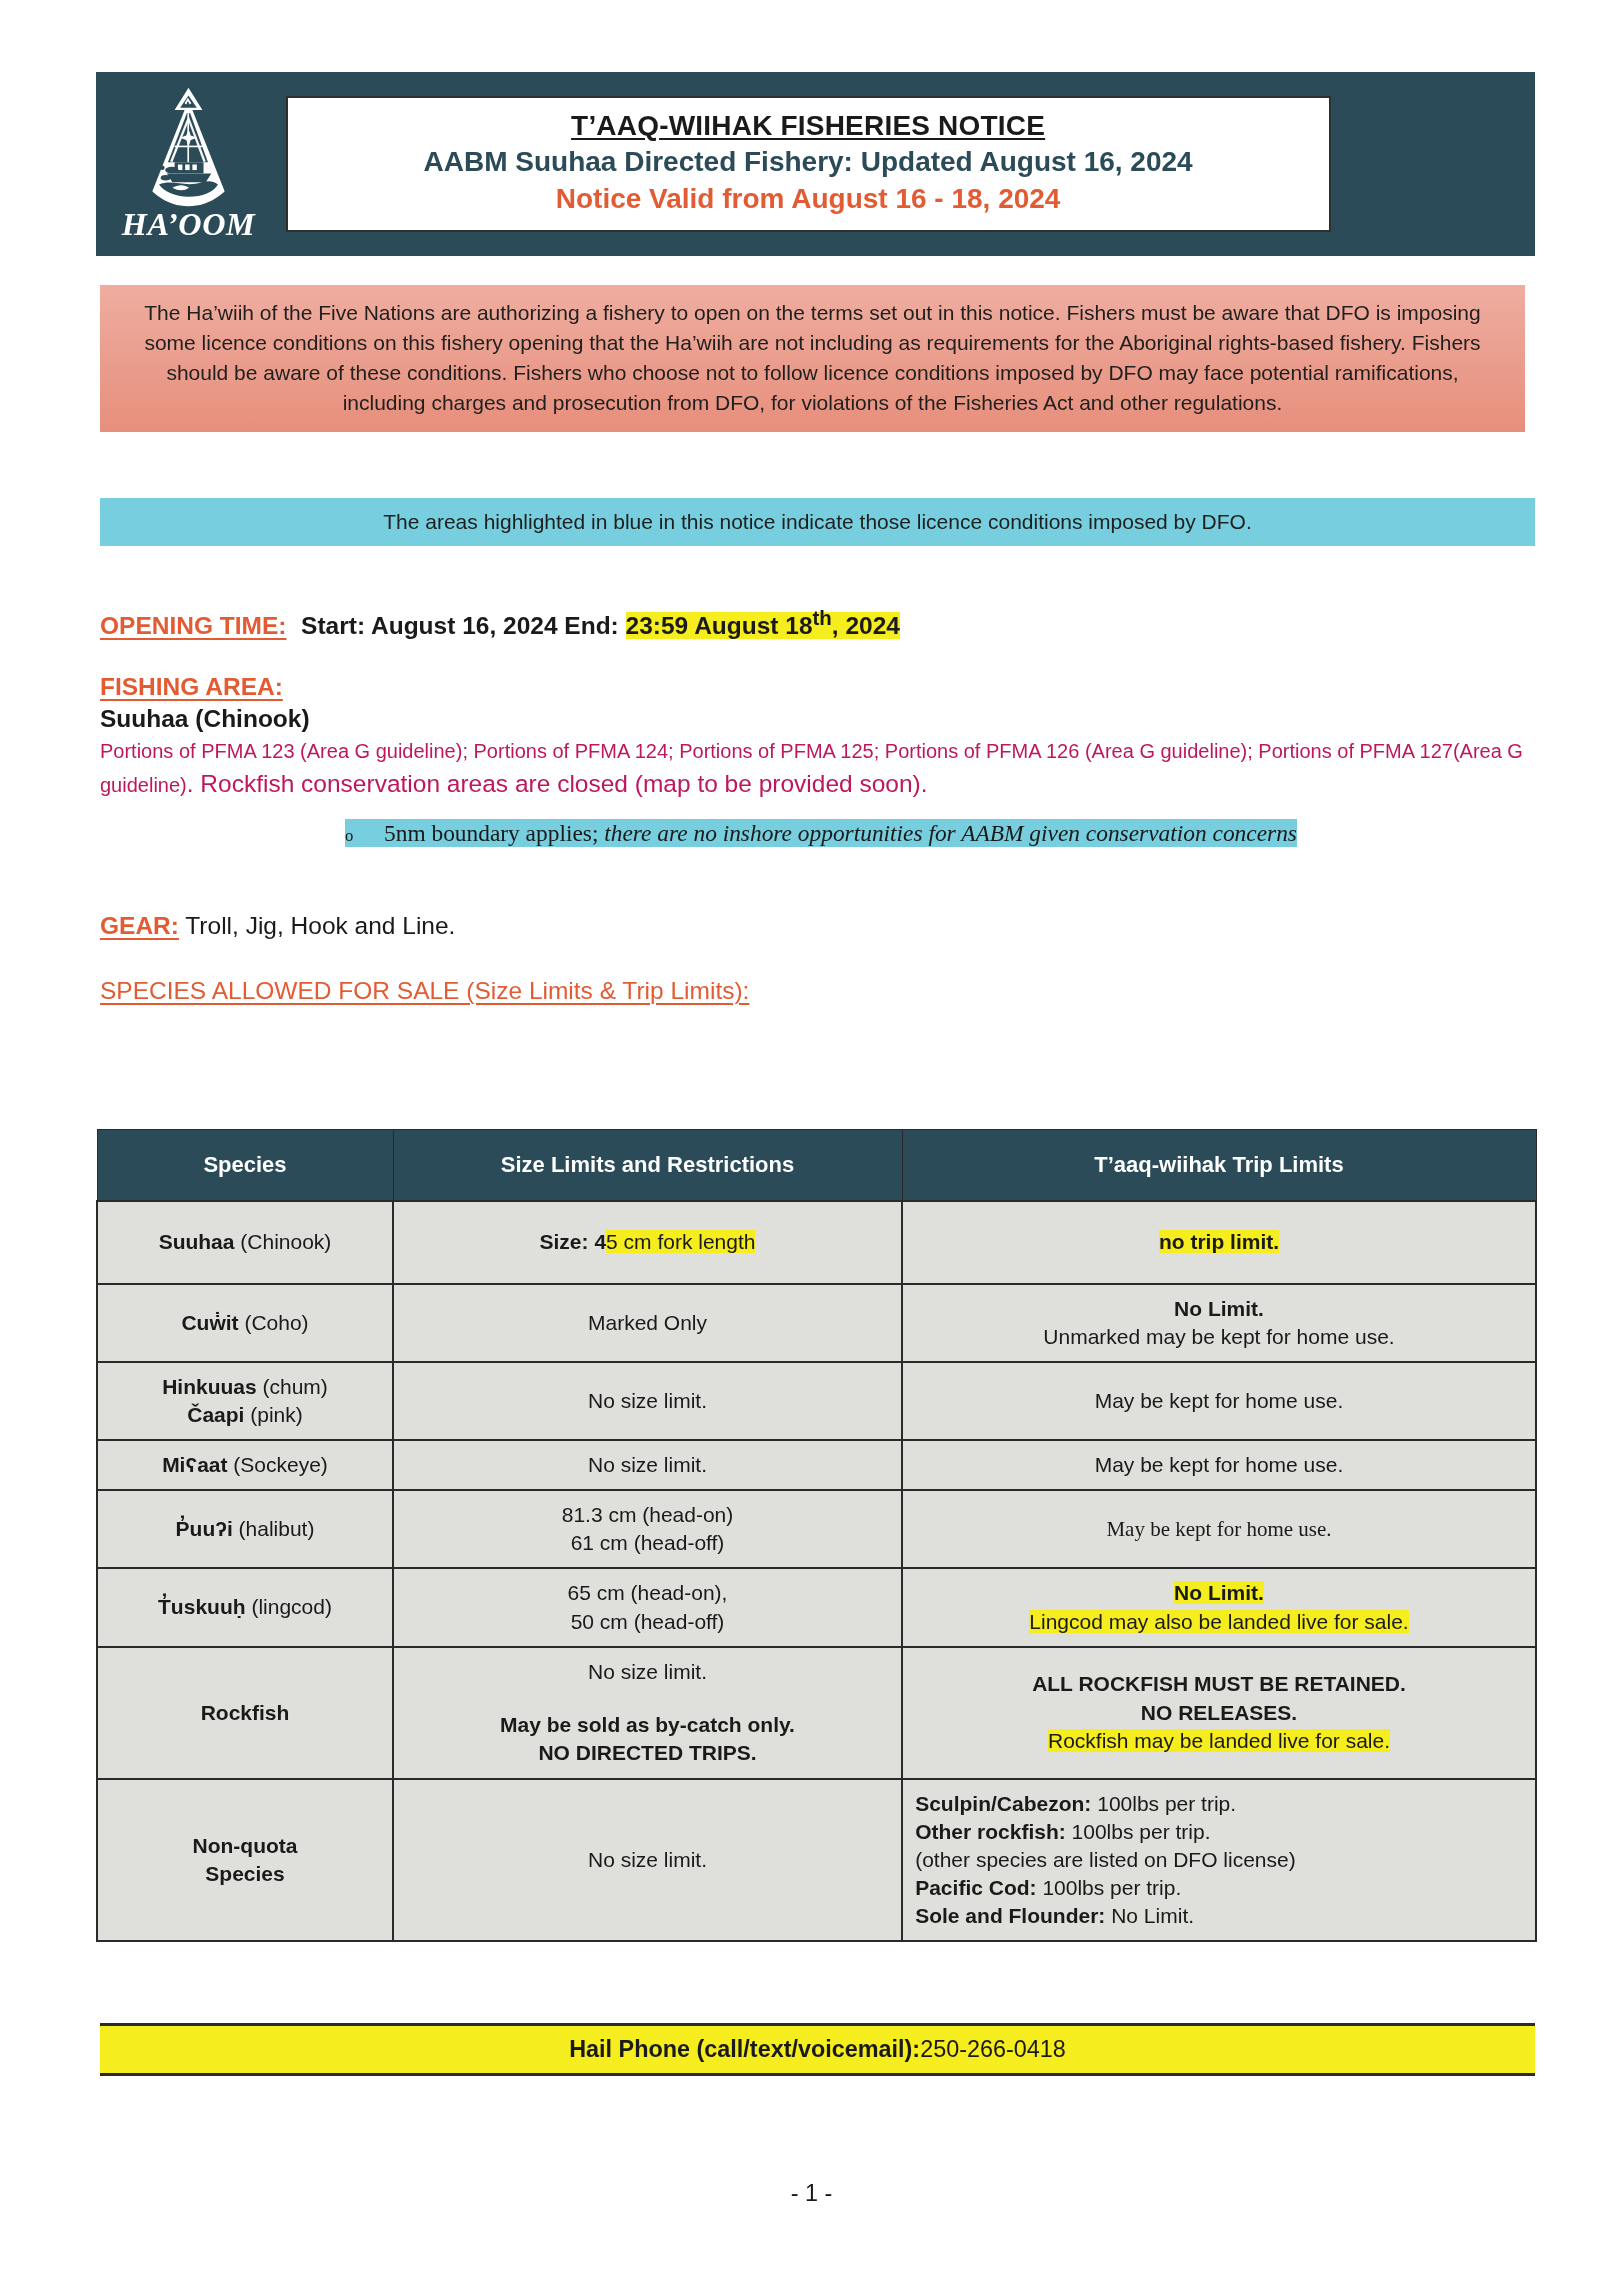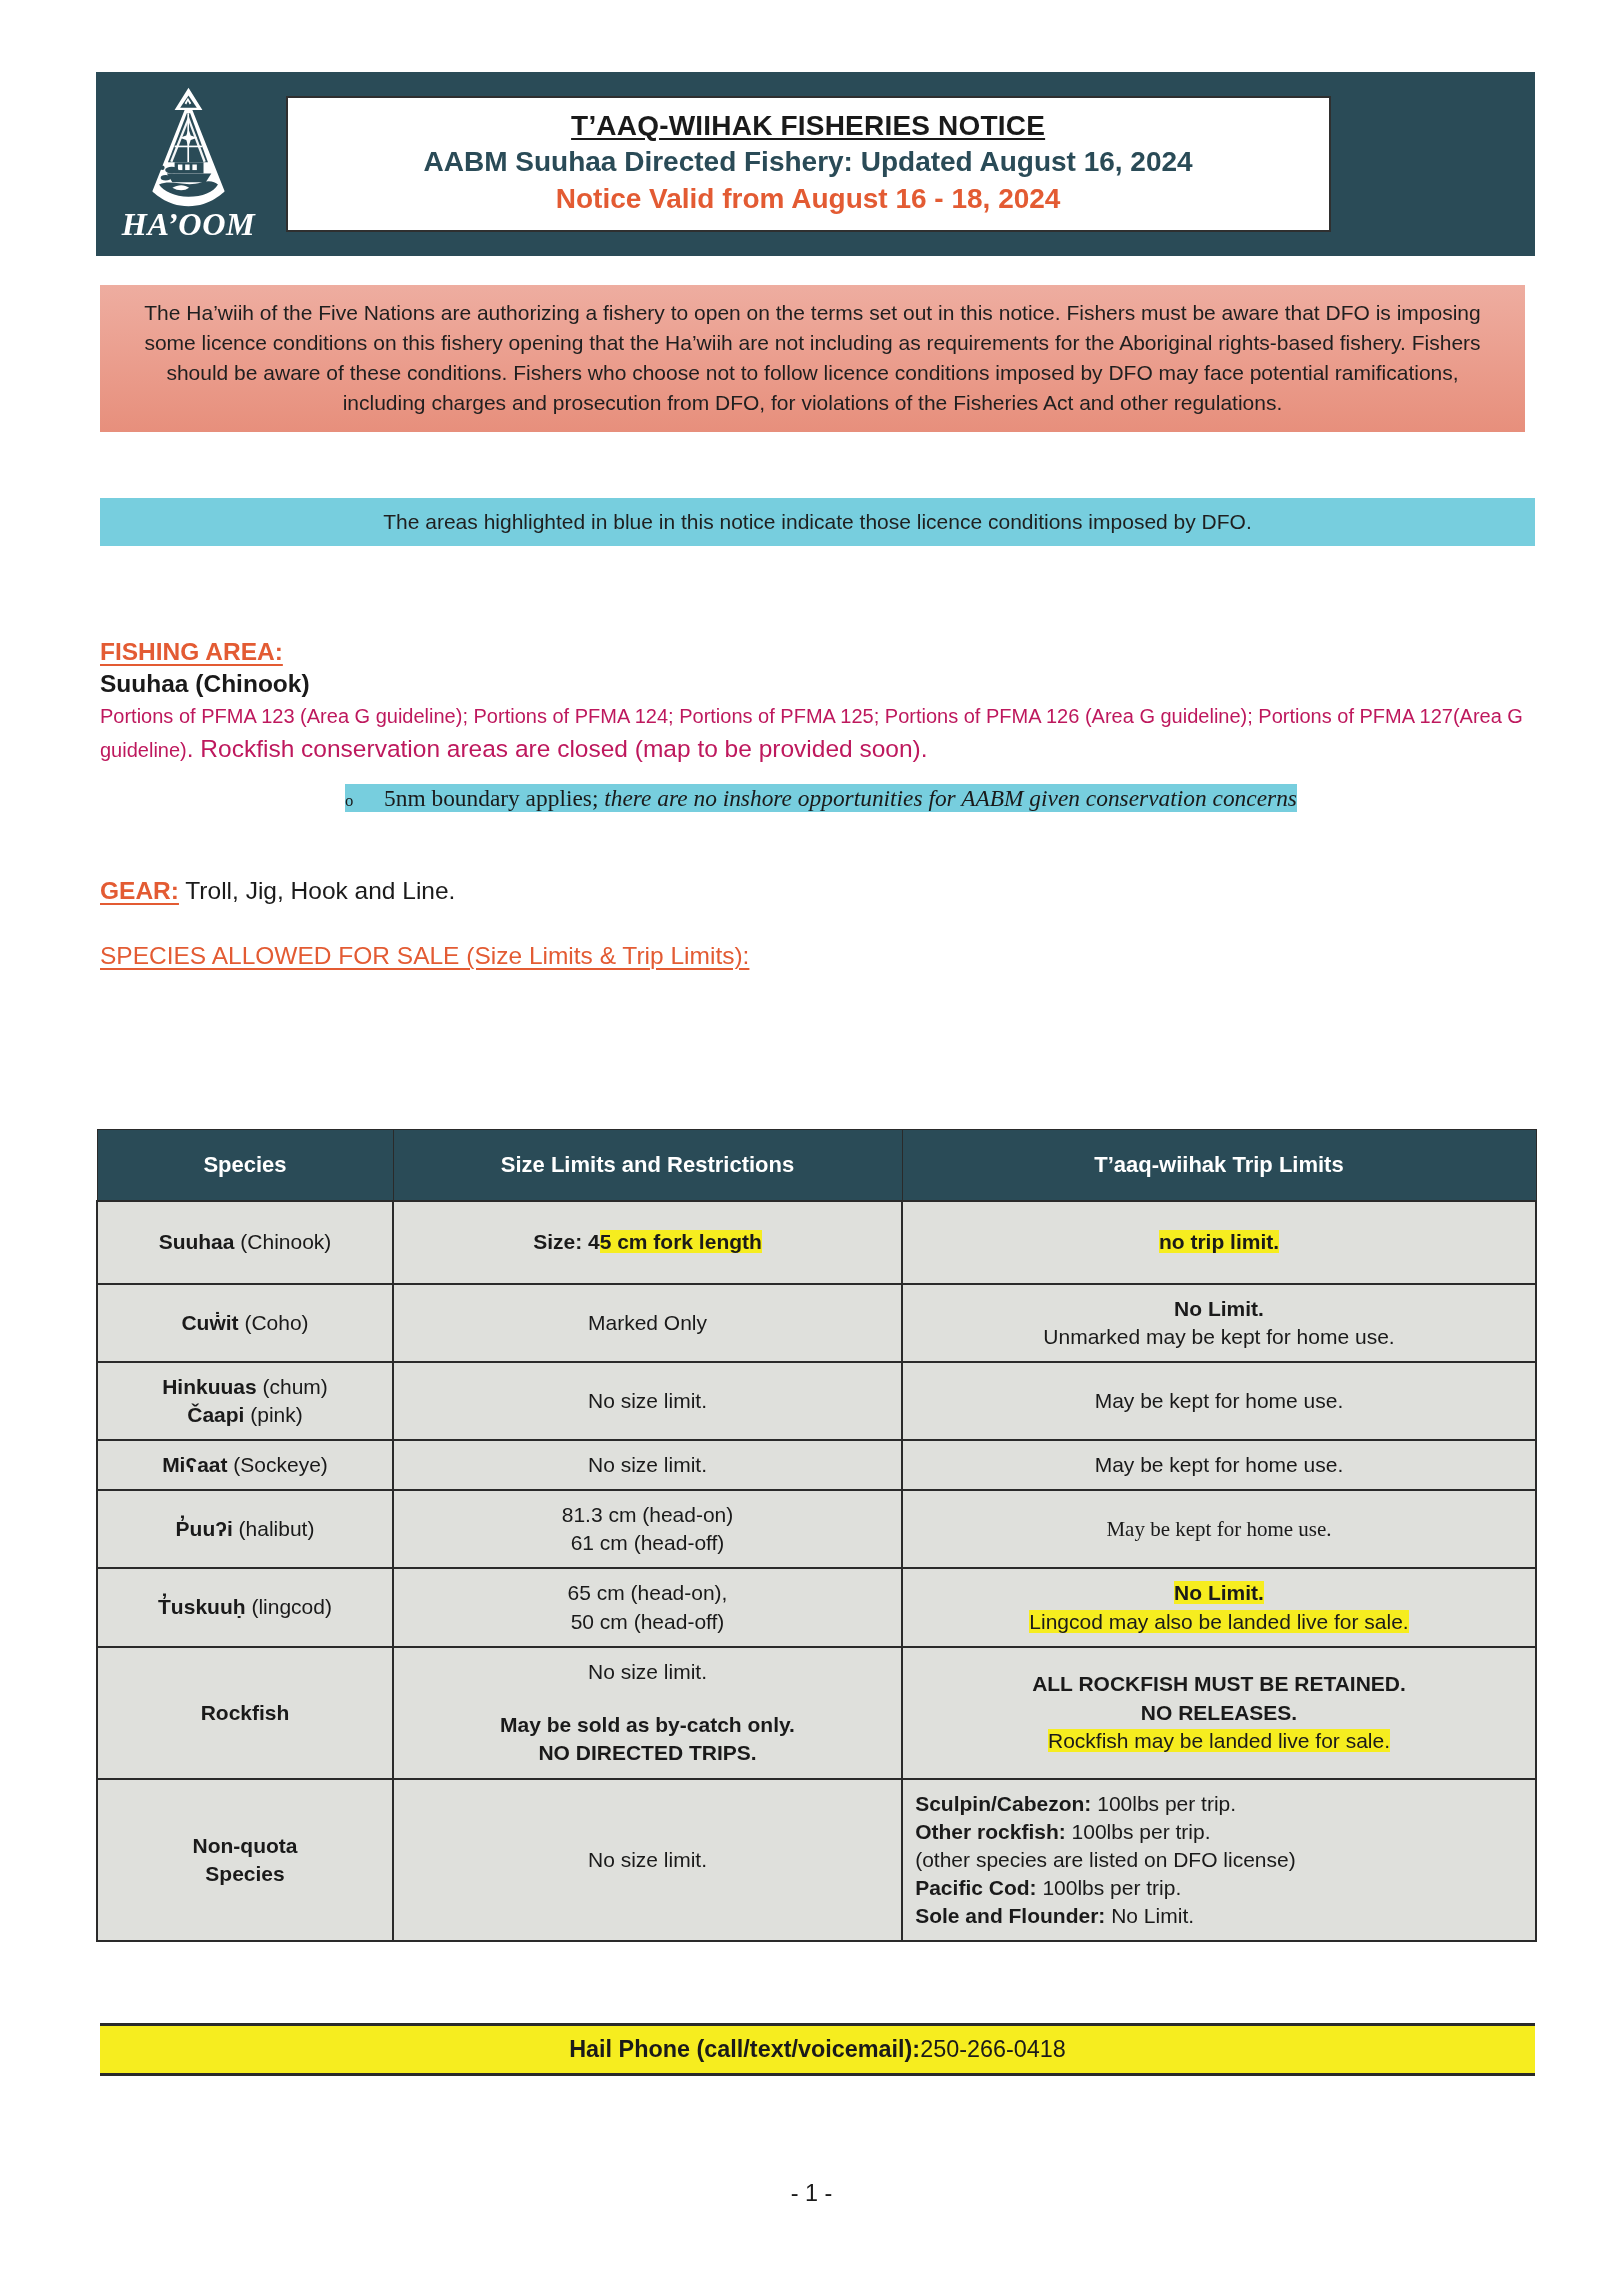--- a/index.html
+++ b/index.html
@@ -323,20 +323,25 @@
   <div class="disclaimer">
     <span>The Ha’wiih of the Five Nations are authorizing a fishery to open on the terms set out in this notice. Fishers must be aware that DFO is imposing some licence conditions on this fishery opening that the Ha’wiih are not including as requirements for the Aboriginal rights-based fishery. Fishers should be aware of these conditions. Fishers who choose not to follow licence conditions imposed by DFO may face potential ramifications, including charges and prosecution from DFO, for violations of the Fisheries Act and other regulations.</span>
   </div>
 
   <div class="blue-notice">
     <span>The areas highlighted in blue in this notice indicate those licence conditions imposed by DFO.</span>
   </div>
 
   <div class="content">
 
+    <div class="row-line">
+      <span class="section-head">OPENING TIME:</span>
+      <span style="font-weight:bold; margin-left:7.8px;">Start: August 16, 2024 End:</span>
+      <span class="hl-yellow" style="font-weight:bold;"><span>23:59 August 18</span><sup>th</sup><span>, 2024</span></span>
+    </div>
 
     <div class="block-gap-a"></div>
 
     <div>
       <div class="section-head">FISHING AREA:</div>
       <div class="area-species">Suuhaa (Chinook)</div>
       <div class="area-para">
         <span>Portions of PFMA 123 (Area G guideline); Portions of PFMA 124; Portions of PFMA 125; Portions of PFMA 126 (Area G guideline); Portions of PFMA 127(Area G guideline)</span><span class="big">. Rockfish conservation areas are closed (map to be provided soon).</span>
       </div>
 
@@ -362,21 +367,21 @@
       <tr>
         <th>Species</th>
         <th>Size Limits and Restrictions</th>
         <th>T’aaq-wiihak Trip Limits</th>
       </tr>
     </thead>
     <tbody>
 
       <tr style="height:83px;">
         <td class="sp"><span>Suuhaa </span><span class="com">(Chinook)</span></td>
-        <td class="cell-b"><span>Size: 4</span><span class="hl-y-inline" style="font-weight:bold;">5 cm fork length</span></td>
+        <td class="cell-b"><span>Size: 4</span><span class="hl-y-inline" style="font-weight:normal;">5 cm fork length</span></td>
         <td class="cell-b"><span class="hl-y-inline">no trip limit.</span></td>
       </tr>
 
       <tr style="height:66px;">
         <td class="sp"><span>Cuẇ̇it </span><span class="com">(Coho)</span></td>
         <td>Marked Only</td>
         <td>
           <div class="cell-b">No Limit.</div>
           <div>Unmarked may be kept for home use.</div>
         </td>

